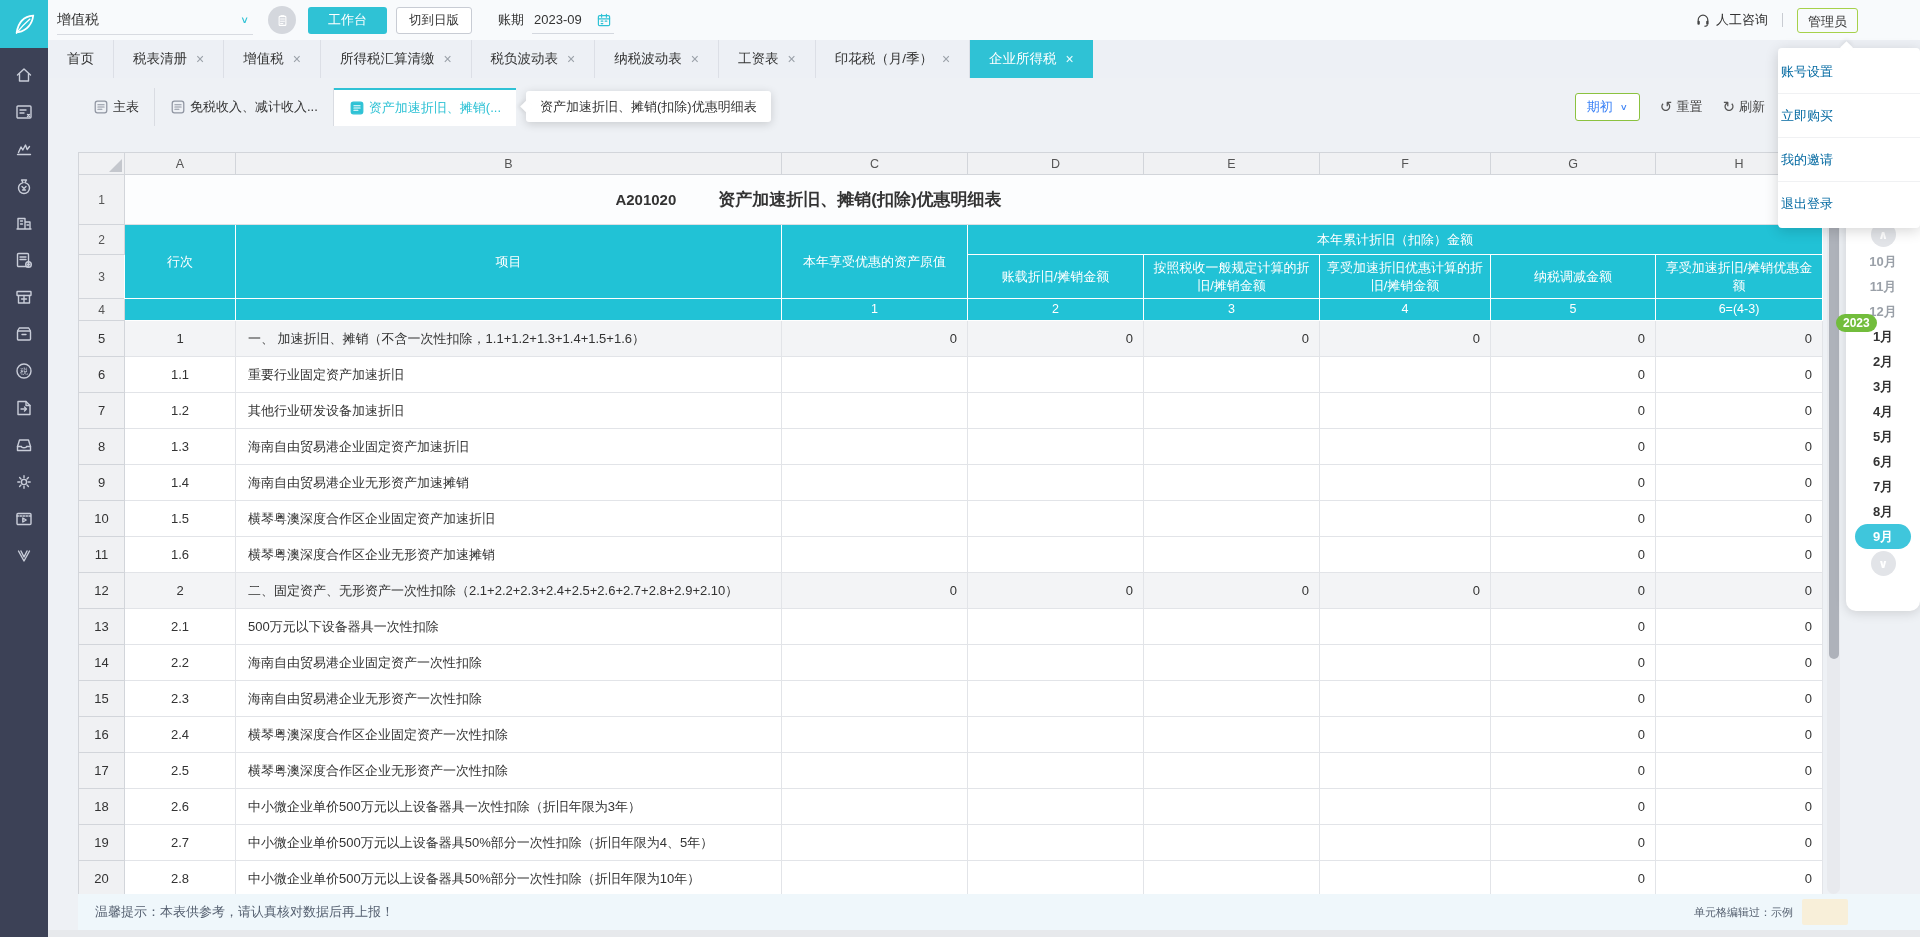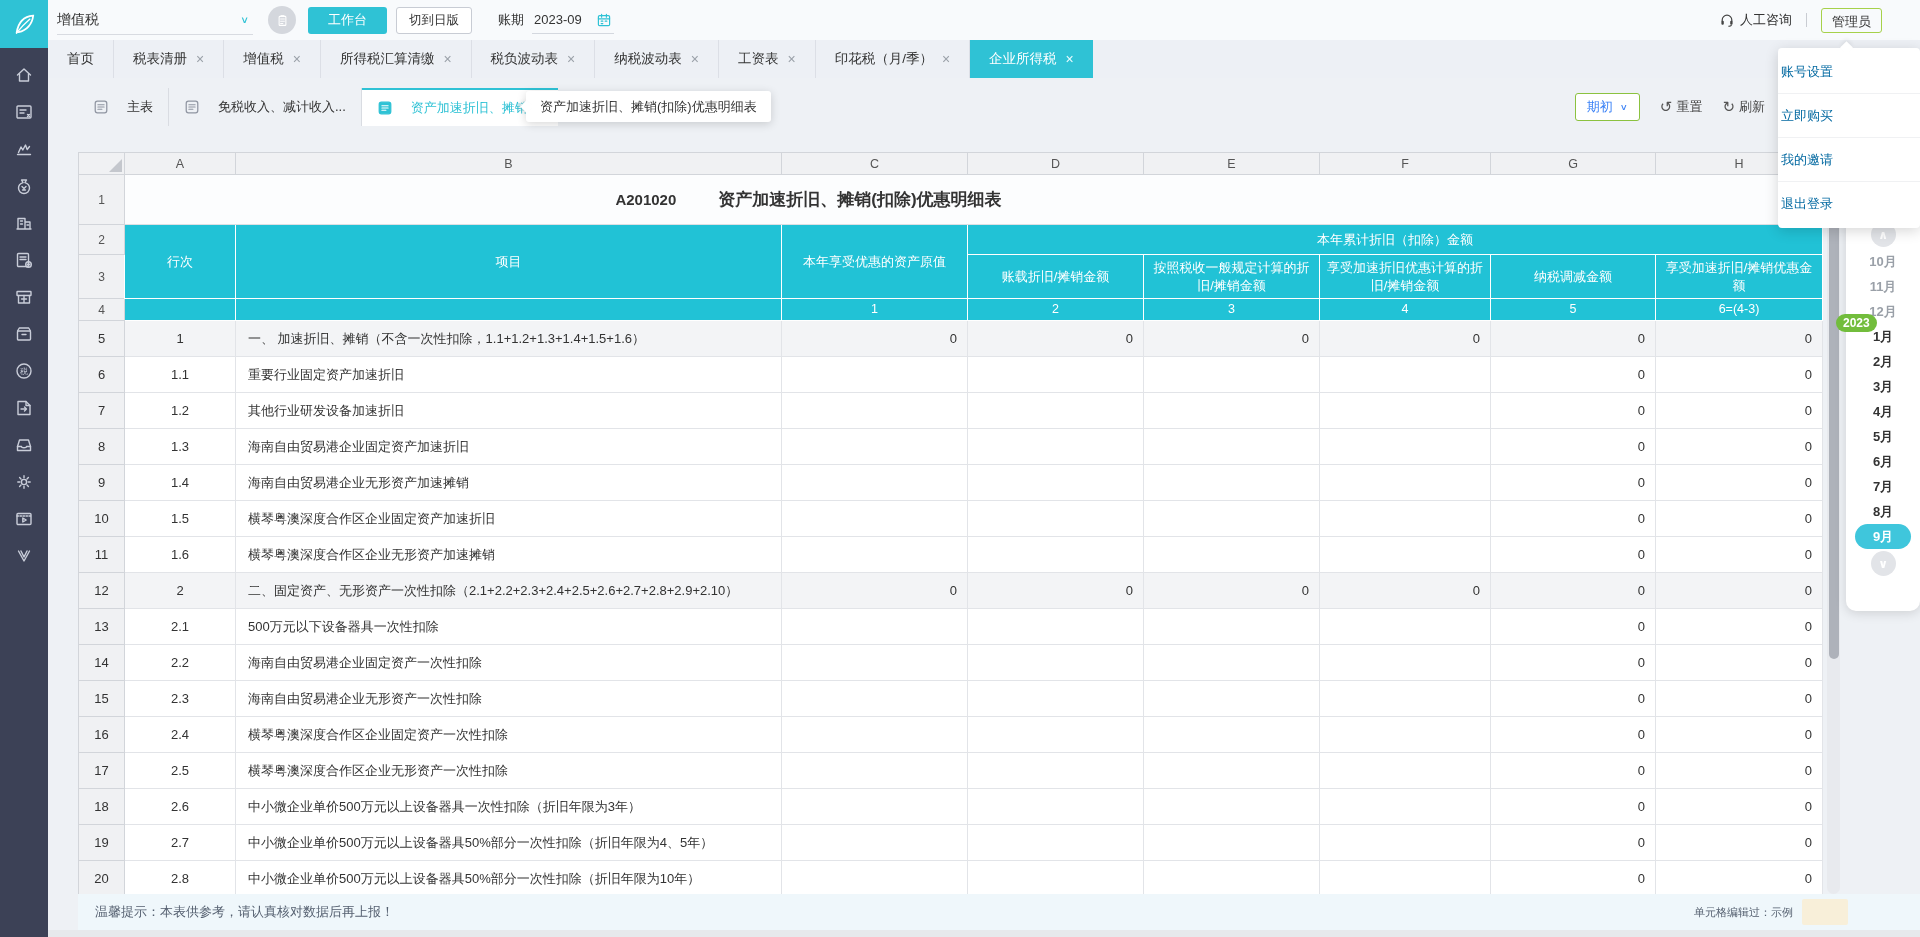--- a/index.html
+++ b/index.html
@@ -14,37 +14,37 @@
 
   
   .topbar { position:fixed; left:48px; top:0; right:0; height:40px; background:#f8fafc; display:flex; align-items:center; z-index:55; }
   .taxtype { width:196px; margin-left:9px; height:30px; display:flex; align-items:center; justify-content:space-between; border-bottom:1px solid #d8dbe1; font-size:14px; cursor:pointer; }
   .taxtype .chev { color:#2fc2d5; font-size:12px; transform:scaleY(.8); margin-right:4px; }
   .circle-icon { width:28px; height:28px; border-radius:50%; background:#d4d7dd; margin-left:15px; display:flex; align-items:center; justify-content:center; }
   .btn-primary { margin-left:12px; height:27px; padding:0 20px; background:#2fc2d5; color:#fff; border:none; border-radius:3px; font-size:13px; cursor:pointer; }
   .btn-ghost { margin-left:9px; height:27px; padding:0 12px; background:#fff; color:#333; border:1px solid #c8ccd4; border-radius:3px; font-size:12.5px; cursor:pointer; }
   .period { margin-left:26px; font-size:13px; display:flex; align-items:center; }
   .period .pv-wrap { display:flex; align-items:center; gap:14px; margin-left:8px; padding:5px 2px; border-bottom:1px solid #d4d8df; cursor:pointer; }
-  .tb-right { margin-left:auto; display:flex; align-items:center; margin-right:38px; }
+  .tb-right { margin-left:auto; display:flex; align-items:center; margin-right:62px; }
   .support { display:flex; align-items:center; gap:5px; font-size:13px; cursor:pointer; }
   .vdiv { width:1px; height:14px; background:#c9ccd2; margin:0 14px; }
   .admin-btn { height:25px; padding:4px 10px; background:transparent; border:1px solid #a6d14a; border-radius:3px; font-size:13px; color:#333; cursor:pointer; }
 
   
   .tabrow { position:fixed; left:48px; top:40px; right:0; height:38px; background:#edf0f5; display:flex; z-index:54; }
   .tab { display:flex; align-items:center; gap:9px; padding:0 19px; font-size:13.5px; color:#333; border-right:1px solid #dcdfe6; cursor:pointer; white-space:nowrap; }
   .tab .x { color:#9aa0a8; font-size:14px; }
   .tab.active { background:#2fc2d5; color:#fff; border-right:none; }
   .tab.active .x { color:#eafcff; }
 
   
   .content { position:fixed; left:48px; top:78px; right:0; bottom:0; background:#eef1f5; }
 
   .subtabs { position:absolute; left:30px; top:10px; height:38px; display:flex; z-index:15; }
-  .subtab { display:flex; align-items:center; gap:18px; padding:0 15px; font-size:13px; color:#333; border-right:1px solid #d9dce2; cursor:pointer; white-space:nowrap; }
+  .subtab { display:flex; align-items:center; gap:4px; padding:0 15px; font-size:13px; color:#333; border-right:1px solid #d9dce2; cursor:pointer; white-space:nowrap; }
   .subtab .sicon { color:#8f95a1; display:flex; }
   .subtab.active { background:#fff; border-top:2px solid #2fc2d5; color:#2fc2d5; border-right:none; }
   .subtab.active .sicon rect { fill:#2fc2d5; stroke:#2fc2d5; }
   .subtab.active .sicon path { stroke:#fff; }
 
   .sheet-tooltip { position:absolute; left:478px; top:13px; height:31px; background:#fff; border-radius:3px; box-shadow:0 2px 10px rgba(0,0,0,.16); display:flex; align-items:center; padding:0 14px; font-size:13px; color:#333; z-index:16; }
   .sheet-tooltip::before { content:""; position:absolute; left:-4px; top:11px; width:9px; height:9px; background:#fff; transform:rotate(45deg); box-shadow:-2px 2px 4px rgba(0,0,0,.08); }
 
   .toolbar { position:absolute; top:15px; right:155px; display:flex; align-items:center; gap:20px; z-index:15; }
   .btn-period { height:28px; padding:0 11px; background:#fff; border:1px solid #8bc23f; color:#3b82f6; border-radius:3px; font-size:13px; display:flex; align-items:center; gap:7px; cursor:pointer; }

